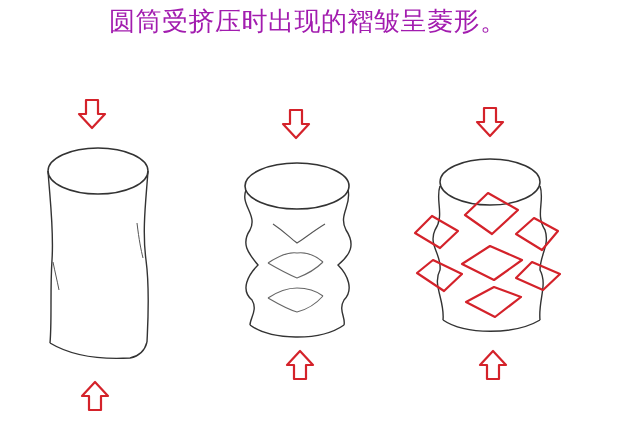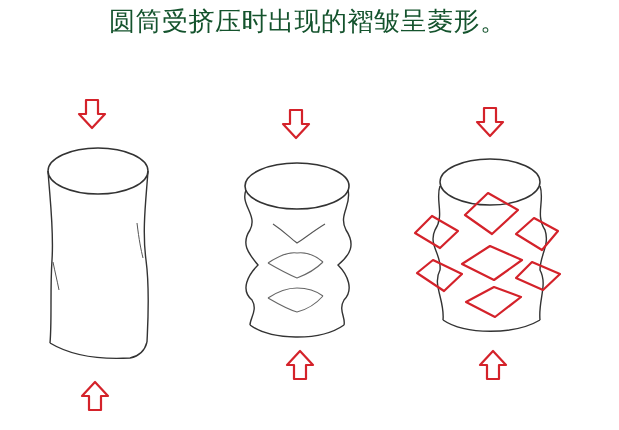--- a/index.html
+++ b/index.html
@@ -1,17 +1,17 @@
 <!DOCTYPE html>
 <html><head>
 <meta charset="utf-8">
 <style>
   html,body{margin:0;padding:0;background:#fff;}
   body{width:619px;height:430px;position:relative;overflow:hidden;font-family:"DejaVu Sans",sans-serif;}
-  .title{position:absolute;left:109px;top:4px;font-size:26px;color:#14532d;letter-spacing:0.5px;white-space:nowrap;}
+  .title{position:absolute;left:109px;top:4px;font-size:26px;color:#a21caf;letter-spacing:0.5px;white-space:nowrap;}
   svg.fig{position:absolute;left:0;top:0;}
 </style>
 </head>
 <body>
 
 <div class="title">圆筒受挤压时出现的褶皱呈菱形。</div>
 
 <svg class="fig" width="619" height="430" viewBox="0 0 619 430">
   <defs>
     <g id="arrowDown">

